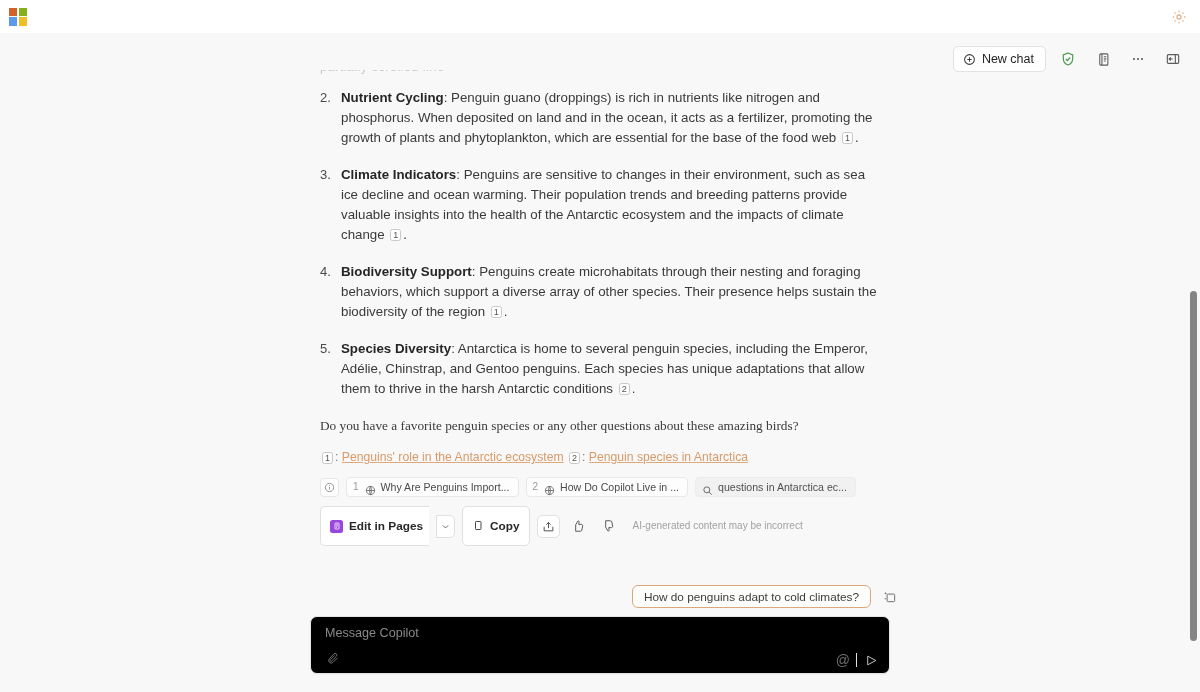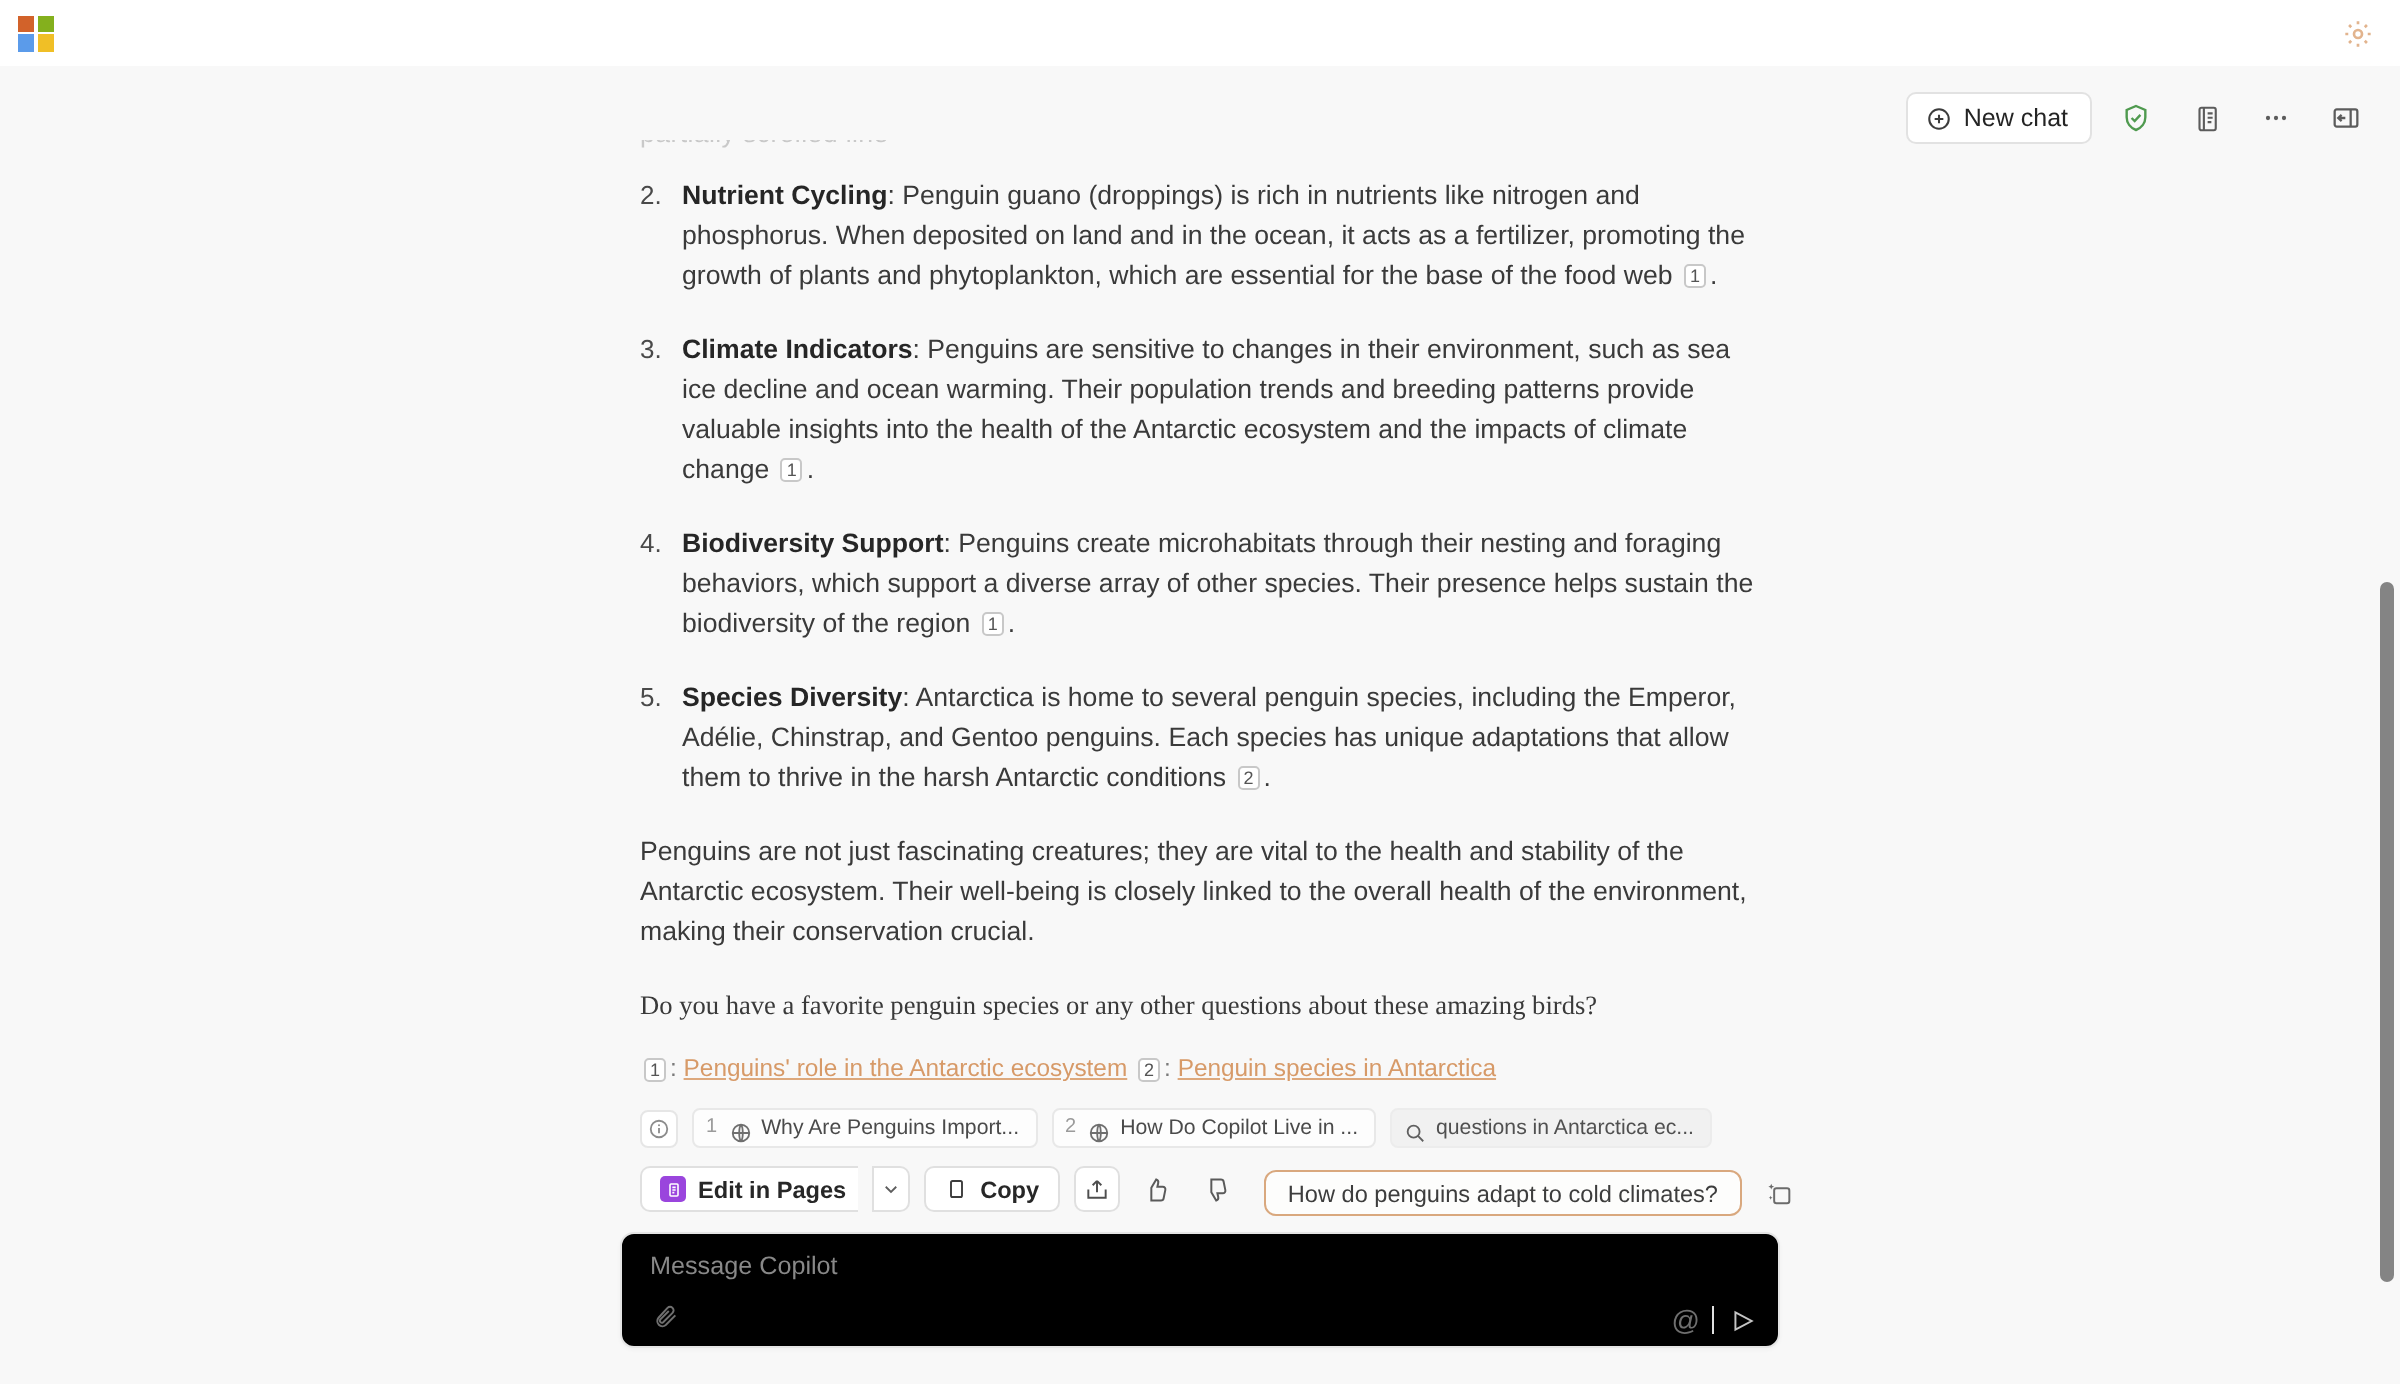--- a/index.html
+++ b/index.html
@@ -94,21 +94,21 @@
     background: #fdfdfd; border: 1px solid #e8e8e8; border-radius: 4px;
     font-size: 10.6px; color: #4a4a4a; cursor: pointer; white-space: nowrap;
   }
   .chip .num { color: #9b9b9b; font-size: 10px; margin-right: 1px; }
   .chip.search { background: #f1f1f1; border-color: #ececec; color: #505050; }
   .globe { width: 11px; height: 11px; flex: 0 0 11px; }
 
   
   .actions { display: flex; align-items: center; gap: 7px; }
   .btn {
-    display: flex; align-items: center; gap: 6px; height: 23px; padding: 0 9px;
+    display: flex; align-items: center; gap: 6px; height: 40px; padding: 0 9px;
     background: #ffffff; border: 1px solid #e0e0e0; border-radius: 5px;
     font-size: 11.8px; font-weight: bold; color: #272727; cursor: pointer; white-space: nowrap;
   }
   .btn.split { padding-right: 6px; border-top-right-radius: 0; border-bottom-right-radius: 0; border-right: none; }
   .caretbtn {
     width: 19px; height: 23px; background: #fff; border: 1px solid #e0e0e0;
     border-top-left-radius: 0; border-bottom-left-radius: 0; border-radius: 0 5px 5px 0;
     display: flex; align-items: center; justify-content: center; cursor: pointer;
     color: #5d5d5d; font-size: 9px;
   }
@@ -235,21 +235,20 @@
         <b>Biodiversity Support</b><span>: Penguins create microhabitats through their nesting and foraging behaviors, which support a diverse array of other species. Their presence helps sustain the biodiversity of the region</span>
         <span class="cite">1</span><span>.</span>
       </li>
       <li>
         <b>Species Diversity</b><span>: Antarctica is home to several penguin species, including the Emperor, Adélie, Chinstrap, and Gentoo penguins. Each species has unique adaptations that allow them to thrive in the harsh Antarctic conditions</span>
         <span class="cite">2</span><span>.</span>
       </li>
     </ol>
 
     <div style="position:relative;top:55px">
-      <p class="para">Penguins are not just fascinating creatures; they are vital to the health and stability of the Antarctic ecosystem. Their well-being is closely linked to the overall health of the environment, making their conservation crucial.</p>
       <p class="para tight">Do you have a favorite penguin species or any other questions about these amazing birds?</p>
 
       <p class="reflinks">
         <span class="cite sm">1</span><span>:</span>
         <a href="#">Penguins' role in the Antarctic ecosystem</a>
         <span class="cite sm">2</span><span>:</span>
         <a href="#">Penguin species in Antarctica</a>
       </p>
 
       <div class="chips">

